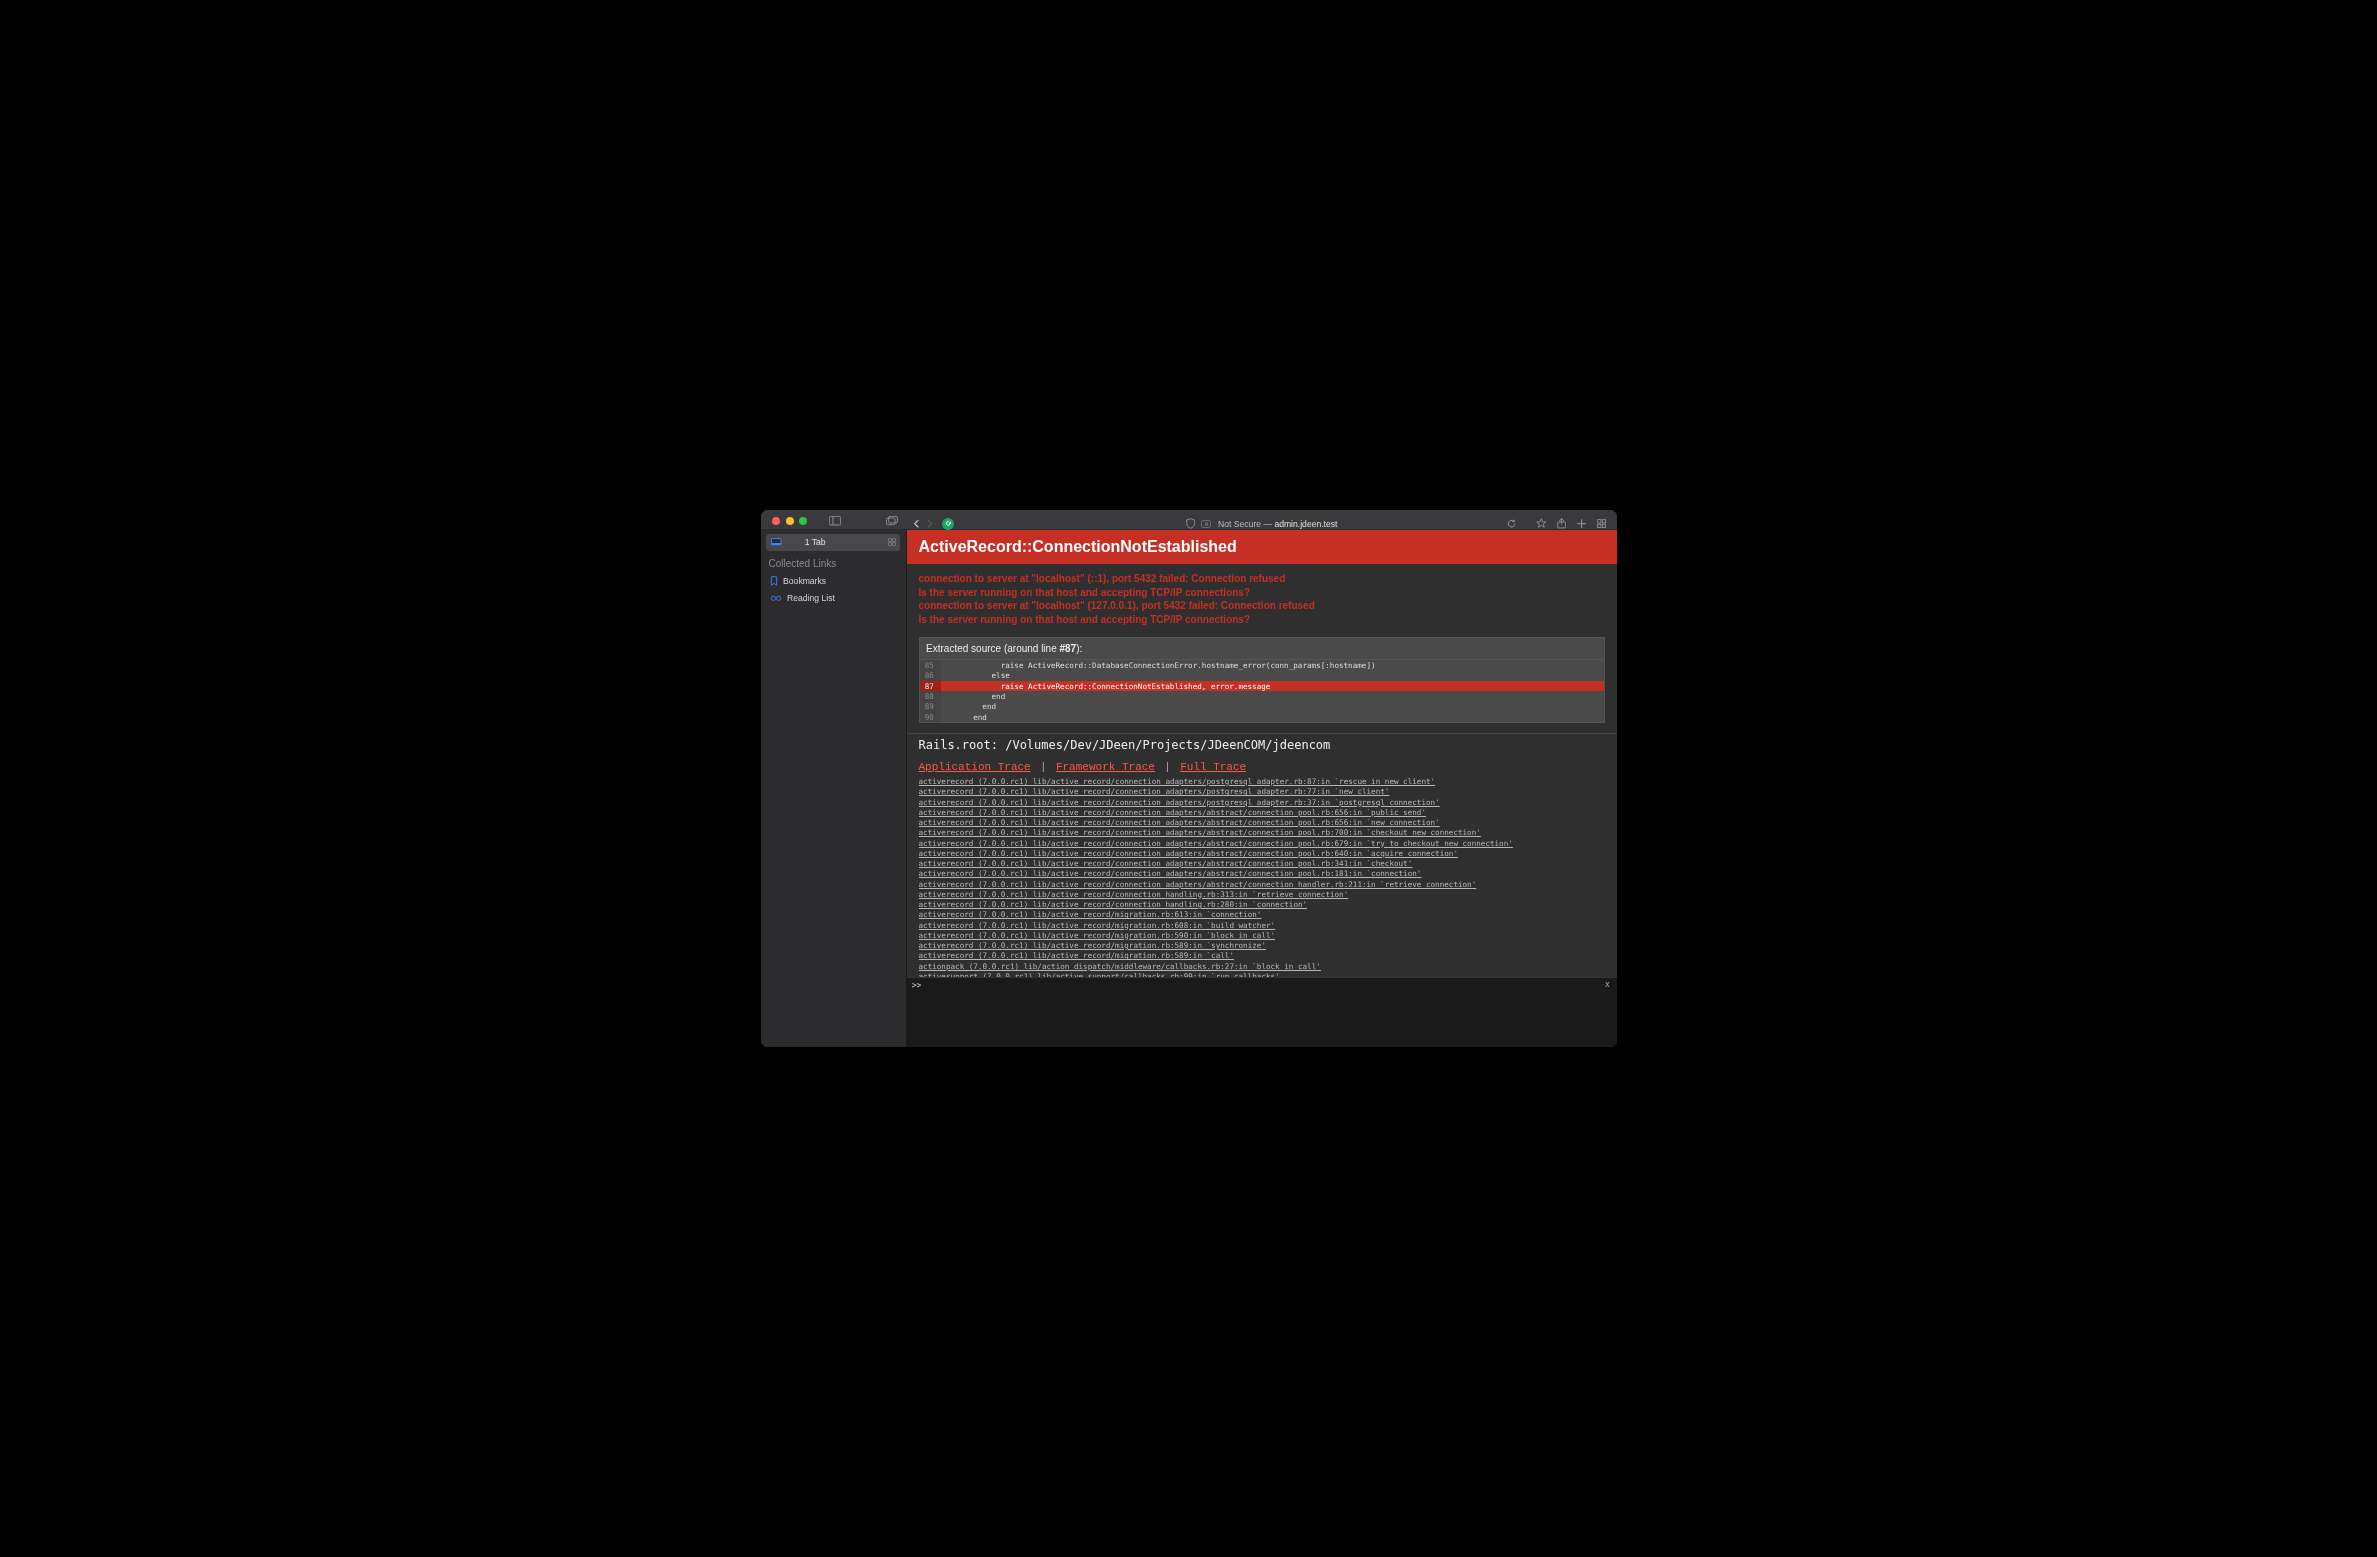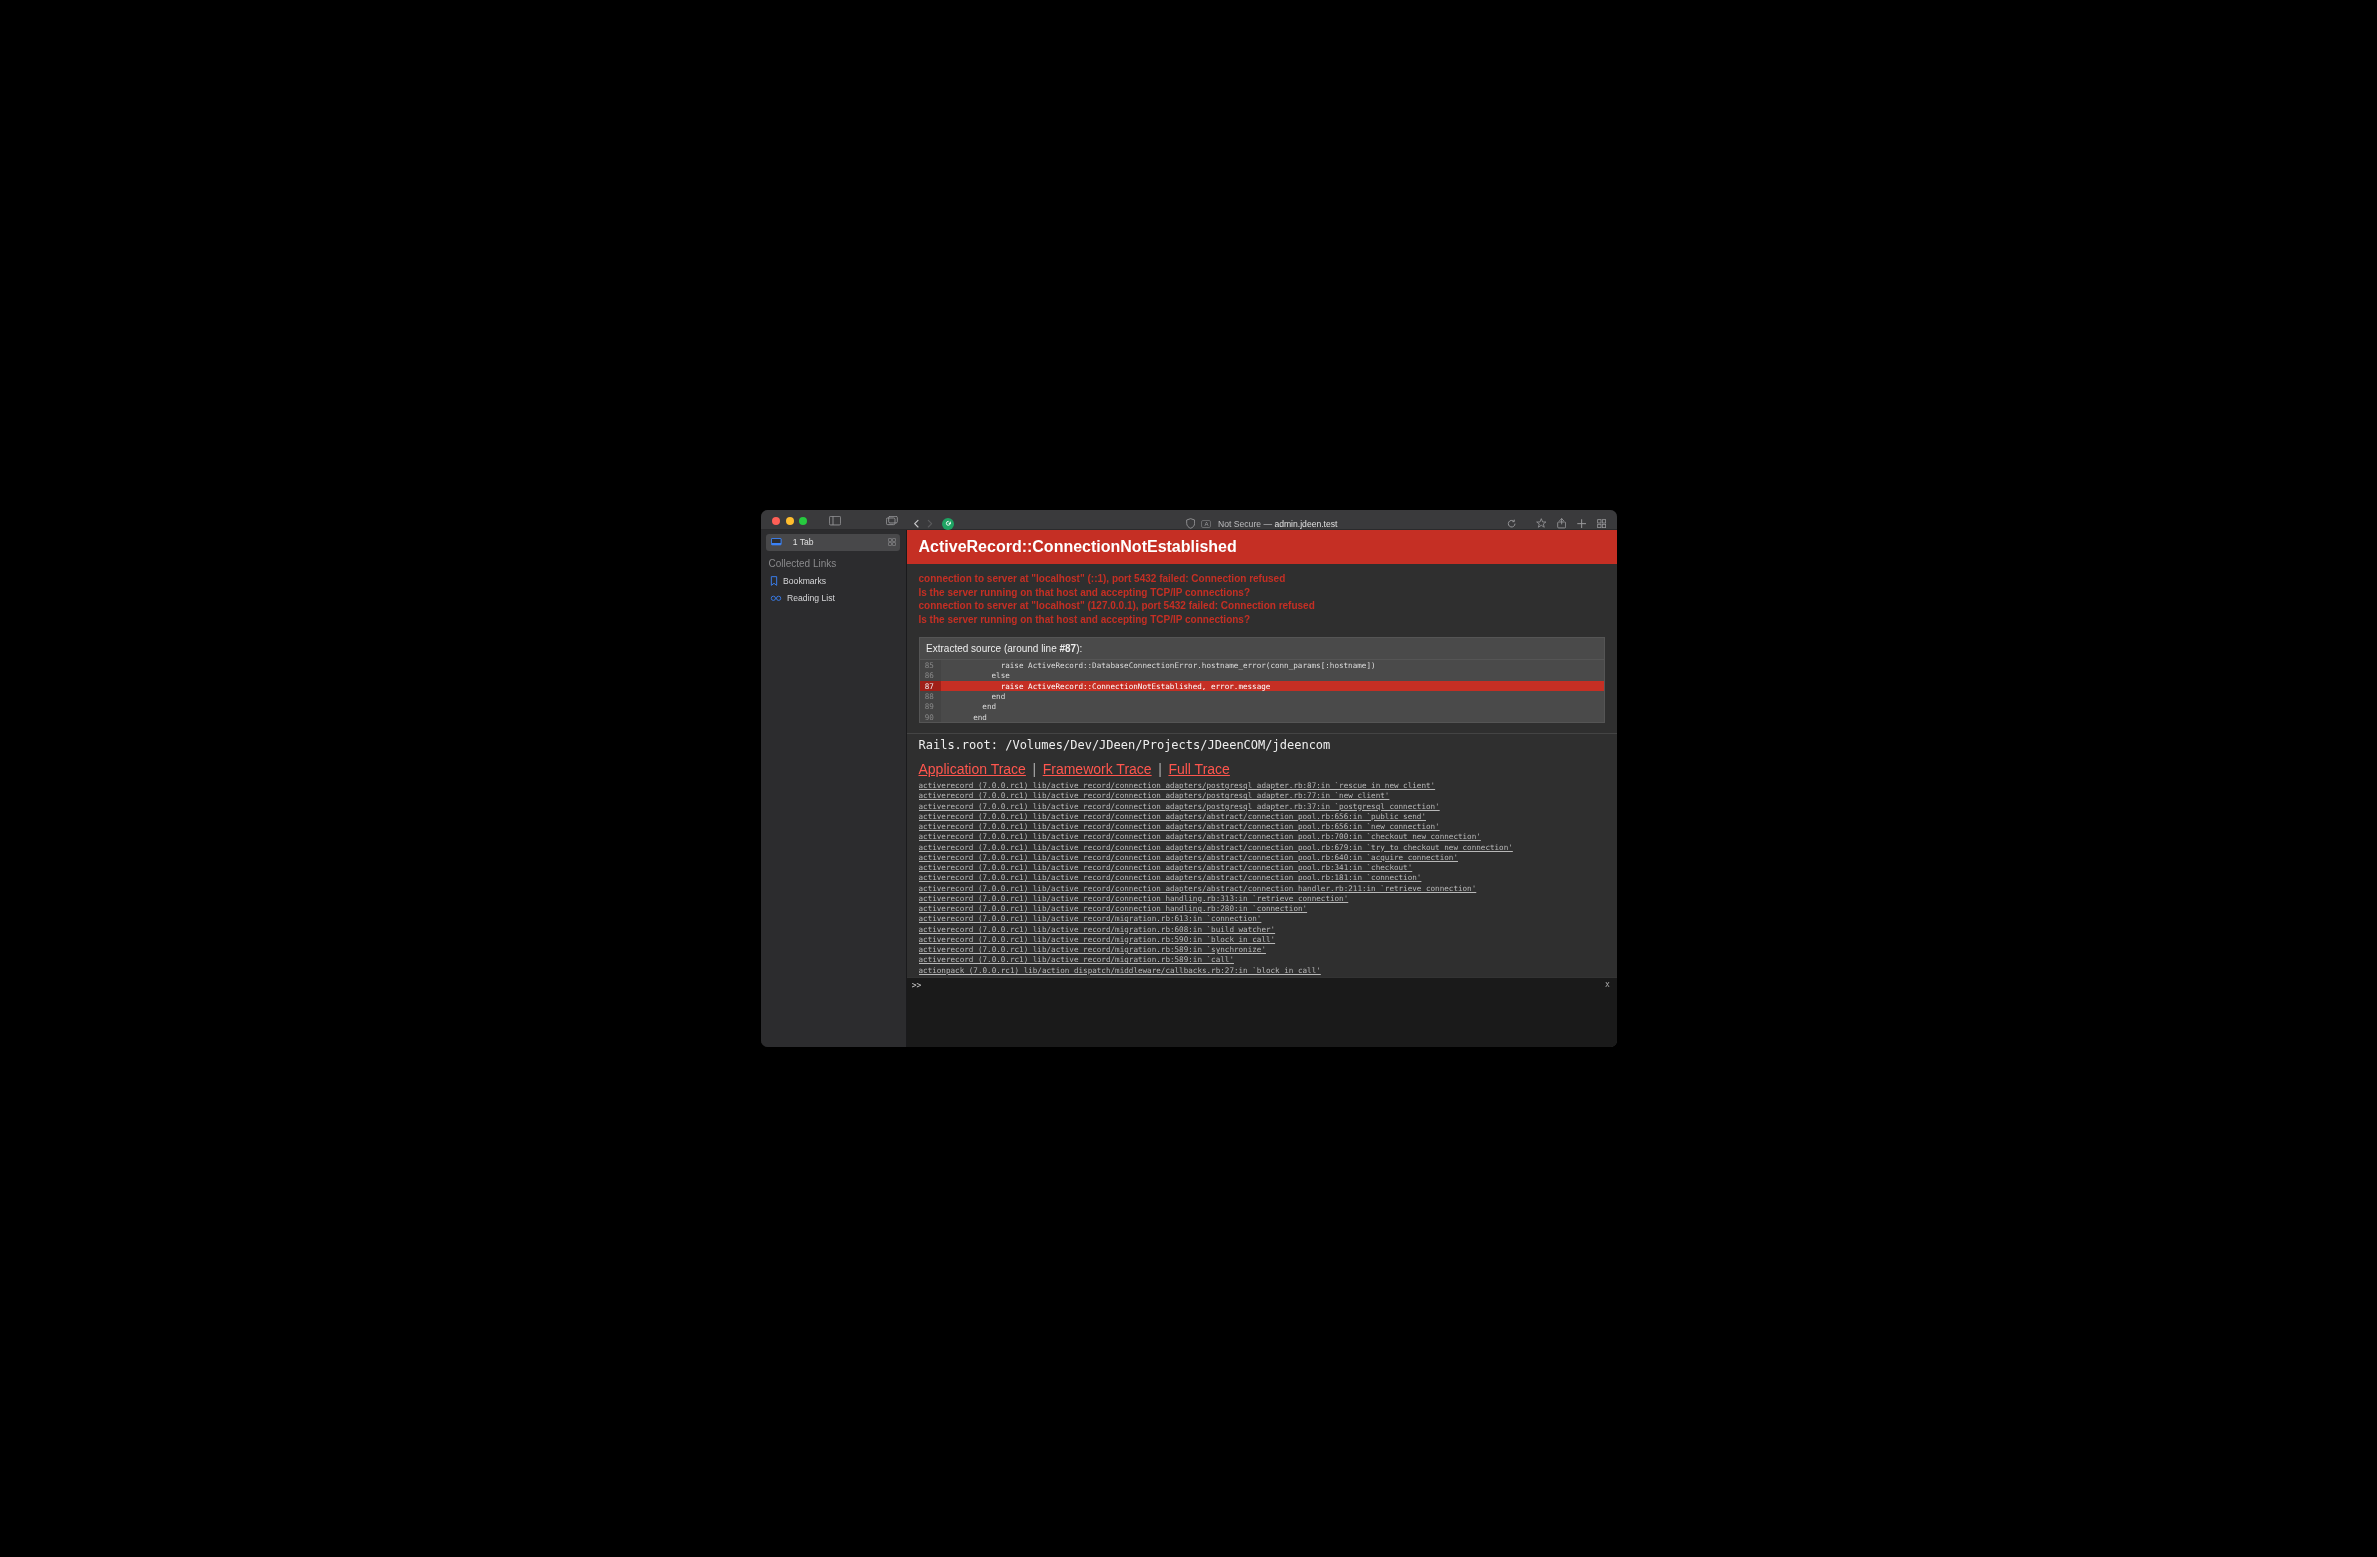--- a/index.html
+++ b/index.html
@@ -75,21 +75,21 @@
       display: flex;
       flex-direction: column;
       gap: 1.3px;
     }
     .sidebar-tab {
       background: #48484a;
       border-radius: 3.3px;
       padding: 3.3px 5.3px;
       display: flex;
       align-items: center;
-      gap: 11px;
+      gap: 23px;
       color: #e0e0e0;
       position: relative;
     }
     .sidebar-tab .grid-right { position: absolute; right: 4px; color: #8a8a8c; }
     .sidebar-section-label { color: #8a8a8c; font-size: 10px; padding: 6.6px 2.7px 2.7px; }
     .sidebar-item { display: flex; align-items: center; gap: 5.3px; padding: 2.7px 4px; border-radius: 2.7px; cursor: pointer; color: #d7d7d9;}
     .glasses-icon { color: #3b82f6; font-size: 8.6px; letter-spacing: -1.3px; }
     .content {
       flex: 1;
       background: #2f2f2f;
@@ -135,21 +135,21 @@
     .code-row.hl .code-cell { color: #fff; }
     .code-row.hl .line-no { background: #a02018; color: #eee; }
     .rails-root {
       padding: 4px 12px 6.6px;
       font-family: "SF Mono", Menlo, Consolas, monospace;
       font-size: 12px;
       color: #eee;
       border-top: 0.7px solid #444;
       margin-top: 0;
     }
-    .traces-nav { padding: 2.7px 12px 4px; font-size: 14px; }
+    .traces-nav { padding: 2.7px 12px 4px; font-size: 11px; font-family: Liberation Mono, monospace; }
     .traces-nav a { color: #ff564e; text-decoration: underline; }
     .traces-nav .sep { color: #aaa; padding: 0 2.7px; }
     .trace-list { padding: 0 12px 8px; font-family: "SF Mono", Menlo, Consolas, monospace; font-size: 7.6px; line-height: 1.35; }
     .trace-line { color: #b8b8b8; text-decoration: underline; white-space: nowrap; overflow: hidden; text-overflow: clip; }
     .console {
       background: #1a1a1a;
       border-top: 0.7px solid #333;
       height: 70px;
       position: relative;
       font-family: "SF Mono", Menlo, Consolas, monospace;

